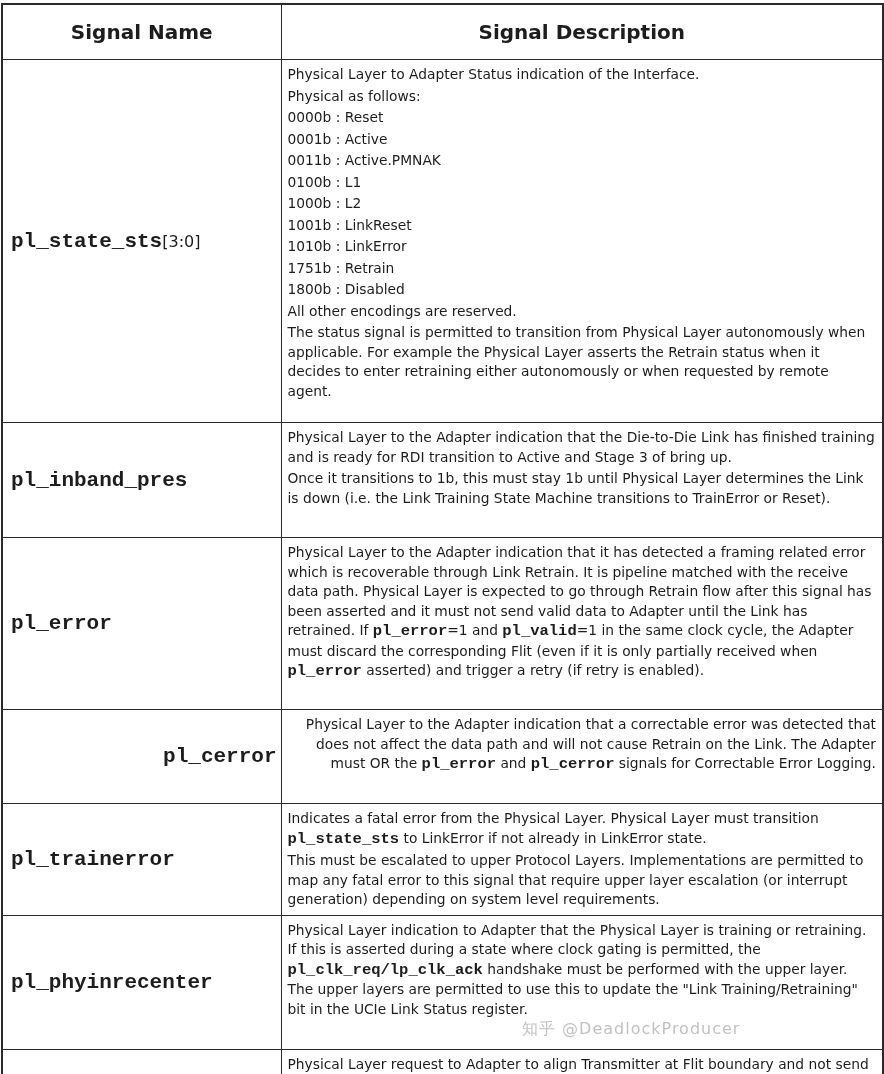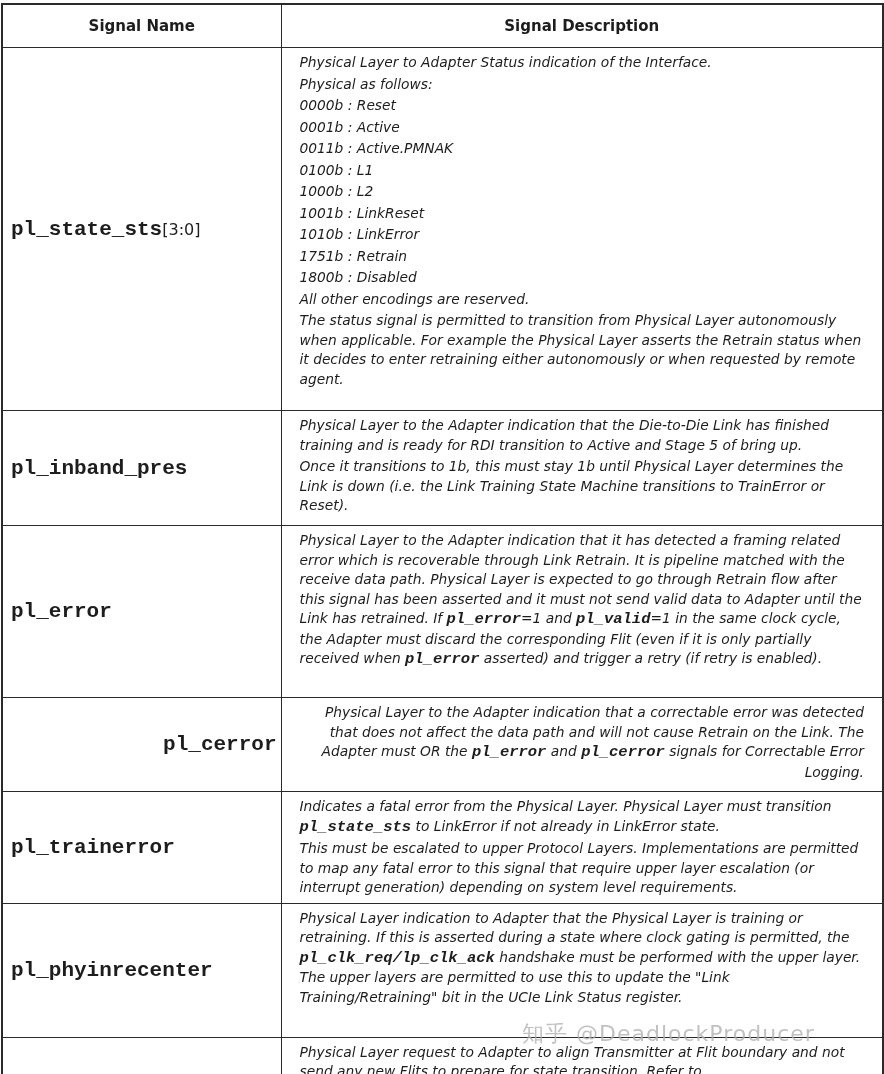--- a/index.html
+++ b/index.html
@@ -16,52 +16,52 @@
   }
   .doc{position:absolute;left:1px;top:3px;width:881px;}
   table.signal-table{
     border-collapse:collapse;table-layout:fixed;width:881px;
     border:2px solid var(--border);
   }
   col.c-name{width:279px;}
   col.c-desc{width:602px;}
   th,td{border:1px solid var(--border);vertical-align:middle;}
   thead th{
-    height:26px;font-size:15px;font-weight:bold;text-align:center;
-    padding:8px 4px;
+    height:26px;font-size:20px;font-weight:bold;text-align:center;
+    padding:14px 4px;
   }
   td.sig-cell{padding:2px 4px 2px 8px;vertical-align:middle;}
   .sig-name{
     font-family:"Liberation Mono","DejaVu Sans Mono",monospace;
     font-weight:bold;font-size:21px;letter-spacing:0px;white-space:nowrap;
   }
   .sig-suffix{
     font-family:"DejaVu Sans","Liberation Sans",sans-serif;
     font-size:16px;font-weight:normal;
   }
   td.desc-cell{padding:3px 6px 3px 6px;vertical-align:top;}
   td.desc-cell p{
-    margin:2px 12px;font-size:13.8px;line-height:19.5px;font-style:italic;
+    margin:2px 0;font-size:13.8px;line-height:19.5px;
   }
   .inline-code{
     font-family:"Liberation Mono","DejaVu Sans Mono",monospace;
     font-weight:bold;font-size:15.5px;
   }
   
   tbody tr:nth-child(1) td{height:356px;}
   tbody tr:nth-child(2) td{height:108px;}
   tbody tr:nth-child(3) td{height:165px;}
   tbody tr:nth-child(4) td{height:87px;text-align:right;}
   tbody tr:nth-child(5) td{height:26px;}
   tbody tr:nth-child(6) td{height:127px;}
   tbody tr:nth-child(7) td{height:106px;}
   tbody tr:nth-child(8) td{height:45px;}
   .watermark{
     position:absolute;left:522px;top:1019px;white-space:nowrap;
-    font-size:22px;color:var(--wm);opacity:0.78;letter-spacing:1px;
+    font-size:16px;color:var(--wm);opacity:0.78;letter-spacing:1px;
     pointer-events:none;
   }
 </style>
 </head>
 <body>
 
 <div class="doc">
   <table class="signal-table">
     <colgroup>
         <col class="c-name">
@@ -88,21 +88,21 @@
             <p>1010b : LinkError</p>
             <p>1751b : Retrain</p>
             <p>1800b : Disabled</p>
             <p>All other encodings are reserved.</p>
             <p>The status signal is permitted to transition from Physical Layer autonomously when applicable. For example the Physical Layer asserts the Retrain status when it decides to enter retraining either autonomously or when requested by remote agent.</p>
           </td>
         </tr>
         <tr>
           <td class="sig-cell"><span class="sig-name">pl_inband_pres</span></td>
           <td class="desc-cell">
-            <p>Physical Layer to the Adapter indication that the Die-to-Die Link has finished training and is ready for RDI transition to Active and Stage 5 of bring up.</p>
+            <p>Physical Layer to the Adapter indication that the Die-to-Die Link has finished training and is ready for RDI transition to Active and Stage 3 of bring up.</p>
             <p>Once it transitions to 1b, this must stay 1b until Physical Layer determines the Link is down (i.e. the Link Training State Machine transitions to TrainError or Reset).</p>
           </td>
         </tr>
         <tr>
           <td class="sig-cell"><span class="sig-name">pl_error</span></td>
           <td class="desc-cell">
             <p>Physical Layer to the Adapter indication that it has detected a framing related error which is recoverable through Link Retrain. It is pipeline matched with the receive data path. Physical Layer is expected to go through Retrain flow after this signal has been asserted and it must not send valid data to Adapter until the Link has retrained. If <span class="inline-code">pl_error</span>=1 and <span class="inline-code">pl_valid</span>=1 in the same clock cycle, the Adapter must discard the corresponding Flit (even if it is only partially received when <span class="inline-code">pl_error</span> asserted) and trigger a retry (if retry is enabled).</p>
           </td>
         </tr>
         <tr>

